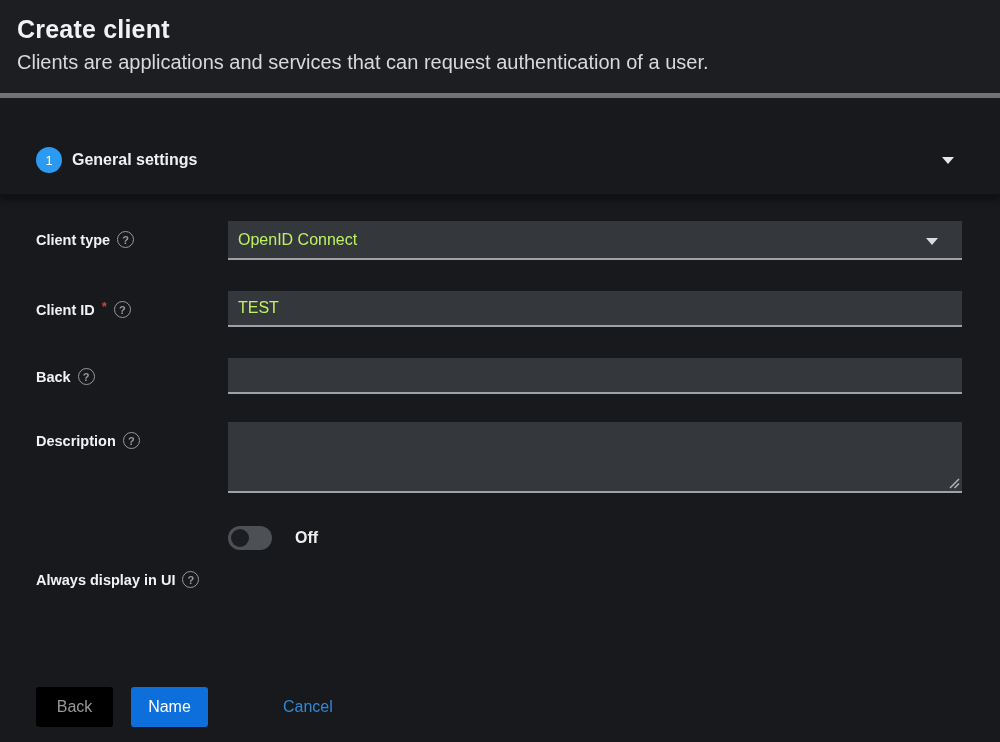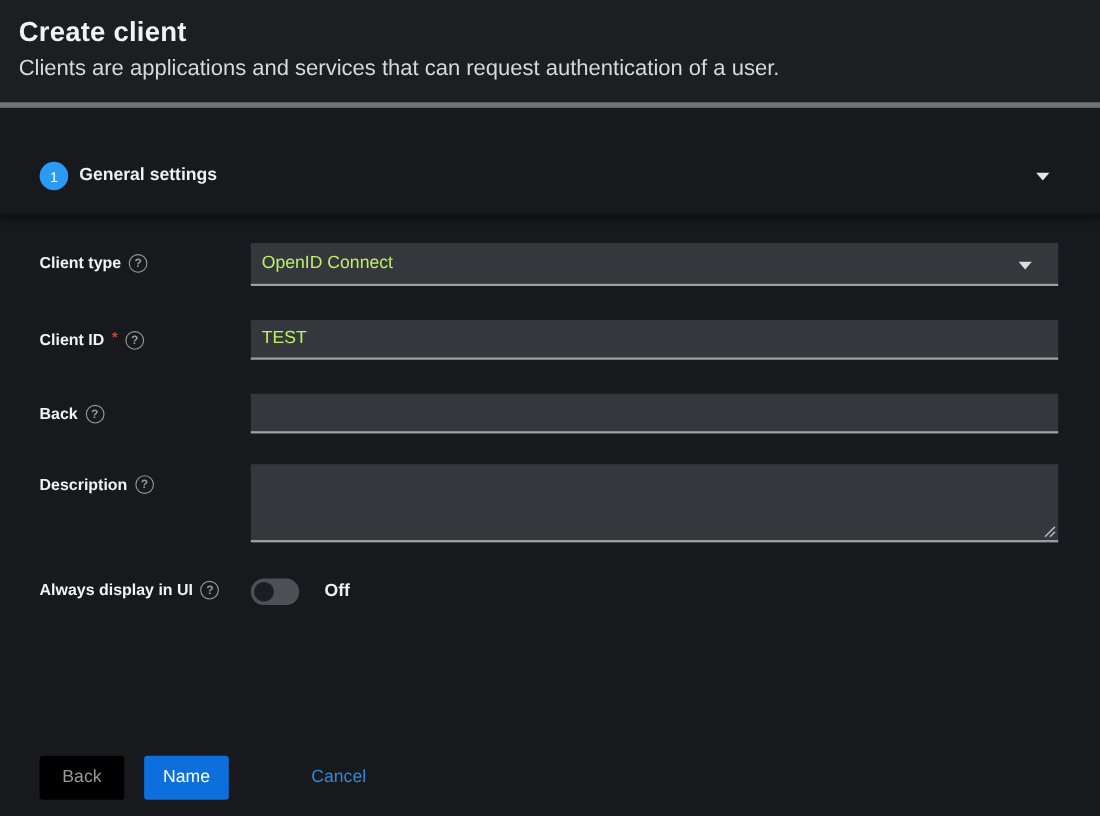--- a/index.html
+++ b/index.html
@@ -80,21 +80,21 @@
     padding:24px 38px 0 36px;
     flex:1 1 auto;
     display:flex;flex-direction:column;
   }
   .form-row{display:flex;align-items:flex-start;}
   .form-row .label-cell{
     flex:0 0 192px;
     padding-top:10px;
     display:flex;align-items:center;gap:7px;
   }
-  .form-row.toggle-row .label-cell{padding-top:2px;}
+  .form-row.toggle-row .label-cell{padding-top:2px;margin-top:43px;}
   .field-label{font-size:14.5px;font-weight:700;color:#f2f2f2;}
   .required-star{
     color:var(--required-red);
     font-size:13px;font-weight:700;
     position:relative;top:-3px;
   }
   .help-icon{
     width:17px;height:17px;border-radius:50%;
     border:1px solid #97999c;
     color:#97999c;

